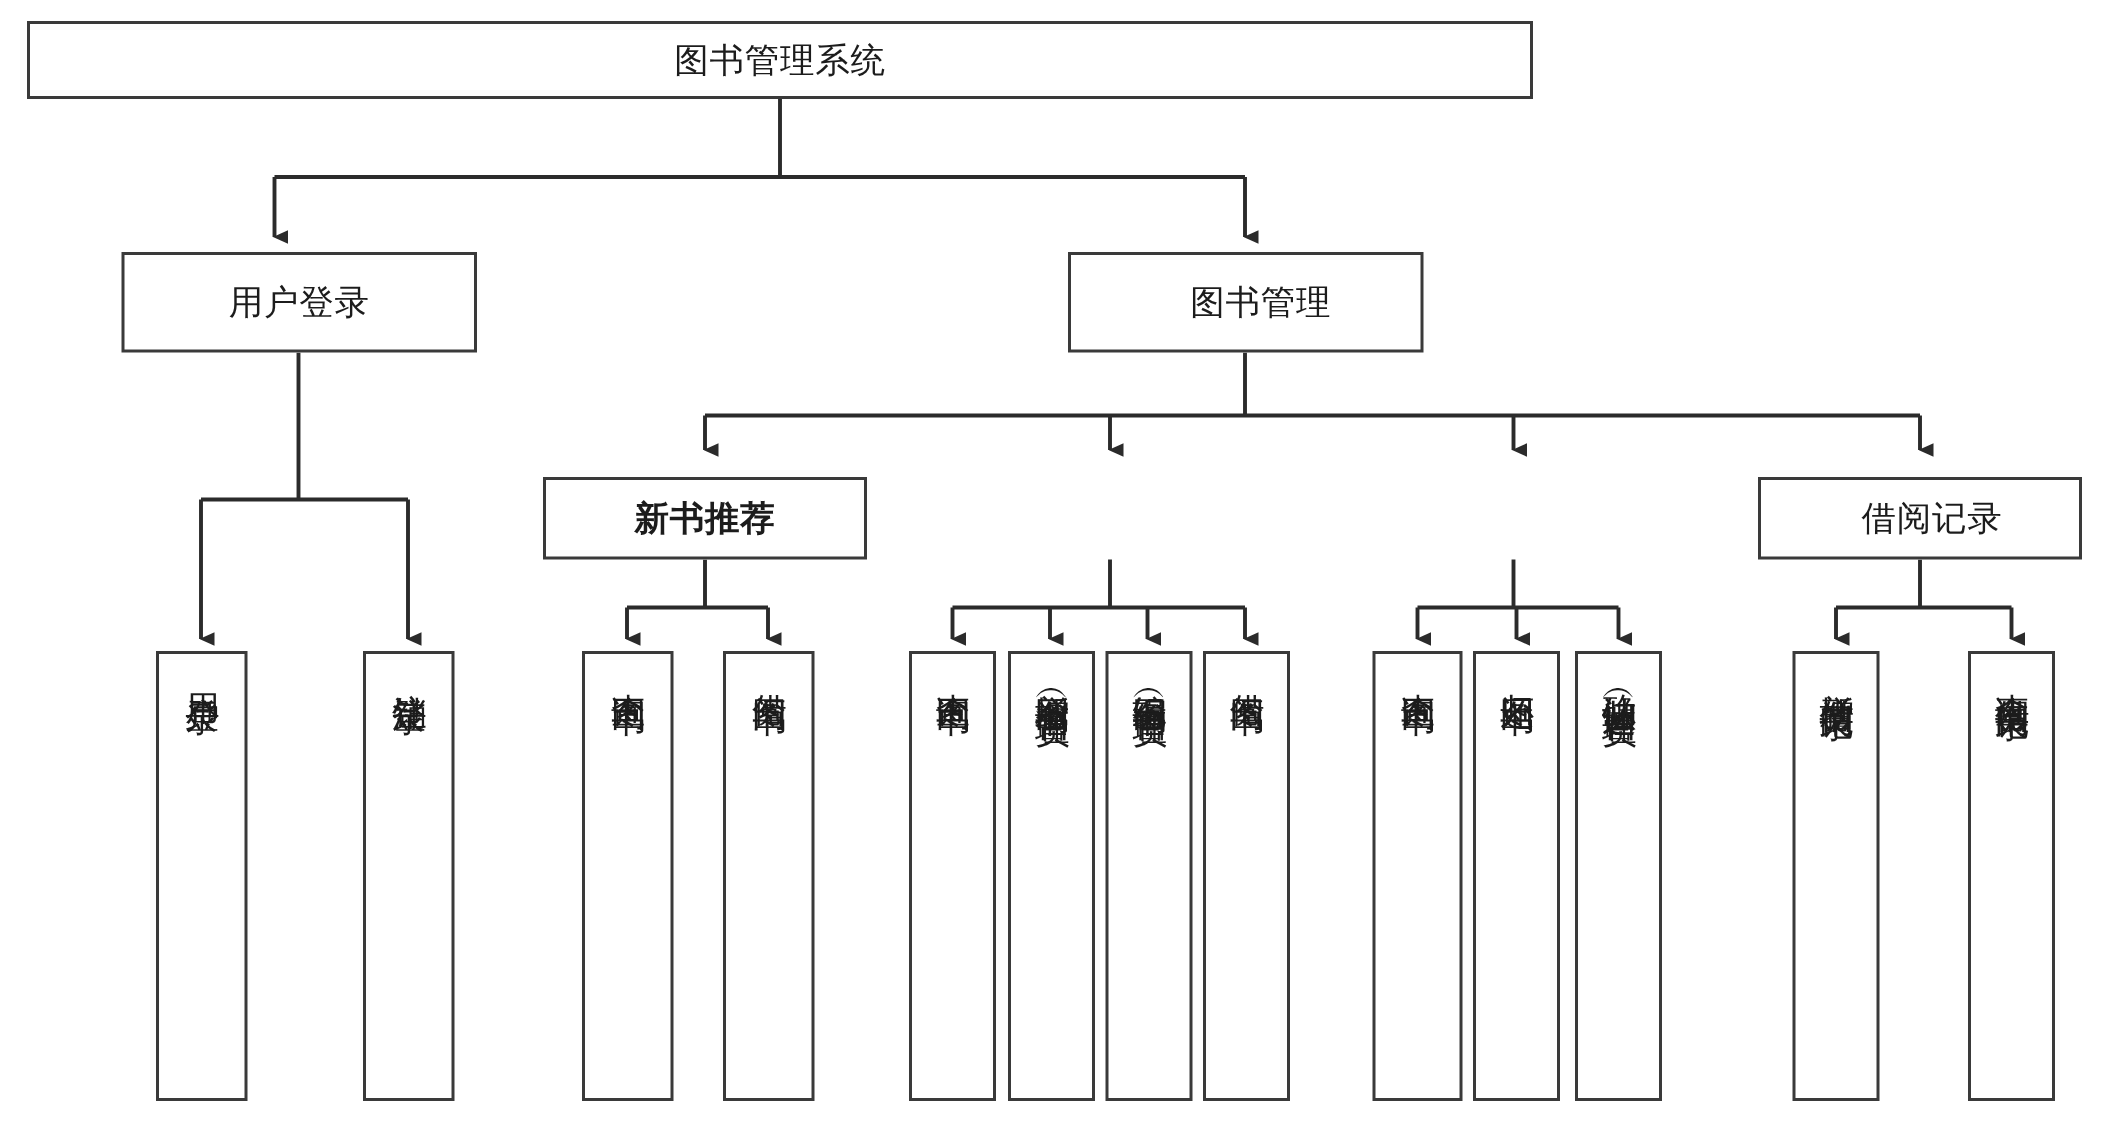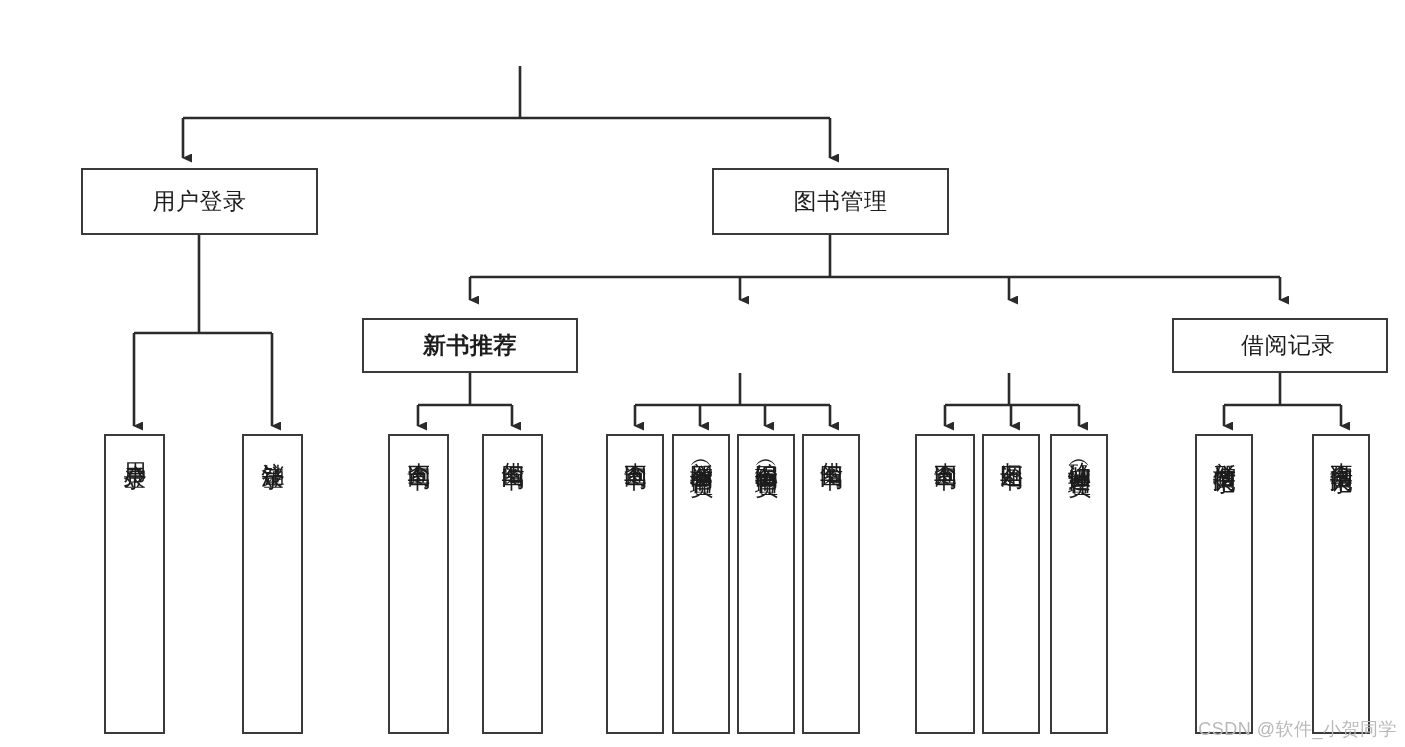--- a/index.html
+++ b/index.html
@@ -117,20 +117,23 @@
       <path d="M1011,405 L1011,426" marker-end="url(#arrowhead)"></path>
       <path d="M1079,405 L1079,426" marker-end="url(#arrowhead)"></path>
 
       <path d="M1280,373 L1280,405"></path>
       <path d="M1224,405 L1341,405"></path>
       <path d="M1224,405 L1224,426" marker-end="url(#arrowhead)"></path>
       <path d="M1341,405 L1341,426" marker-end="url(#arrowhead)"></path>
     </g>
   </svg>
 
+  <div class="node horizontal" style="left:18px; top:14px; width:1004px; height:52px;">
+    <span class="node-label">图书管理系统</span>
+  </div>
 
   <div class="node horizontal" style="left:81px; top:168px; width:237px; height:67px;">
     <span class="node-label">用户登录</span>
   </div>
   <div class="node horizontal" style="left:712px; top:168px; width:237px; height:67px;padding-left:20px;">
     <span class="node-label">图书管理</span>
   </div>
 
   <div class="node horizontal" style="left:362px; top:318px; width:216px; height:55px;font-weight:bold;">
     <span class="node-label">新书推荐</span>
@@ -176,15 +179,14 @@
     <span class="node-label">确认归还（管理员）</span>
   </div>
 
   <div class="node vertical" style="left:1195px; top:434px; width:58px; height:300px;">
     <span class="node-label">新增借阅记录</span>
   </div>
   <div class="node vertical" style="left:1312px; top:434px; width:58px; height:300px;">
     <span class="node-label">查询借阅记录</span>
   </div>
 
-  <div id="watermark">CSDN @软件_小贺同学</div>
 
 </div>
 
 </body></html>

